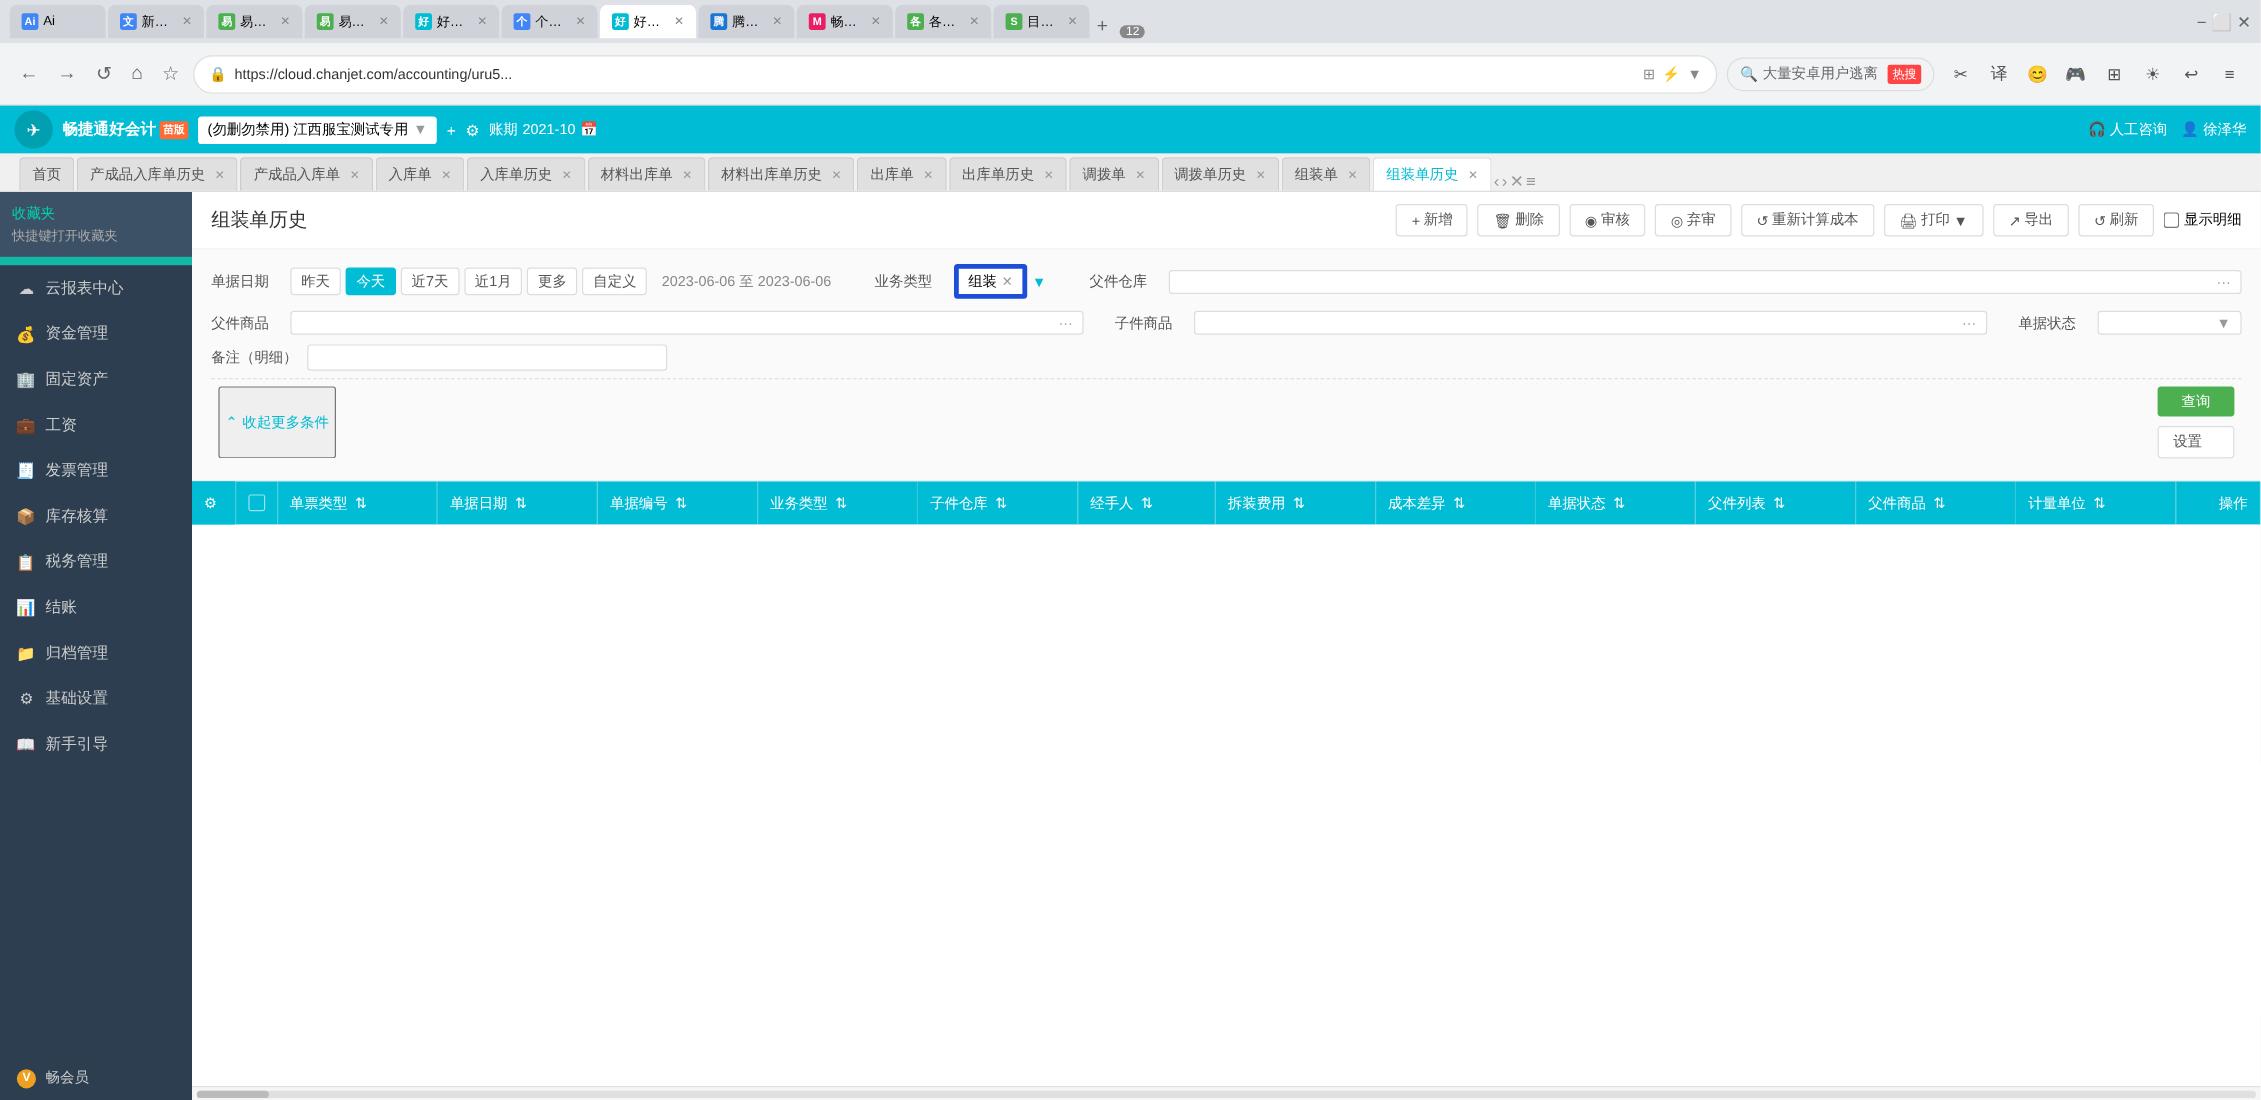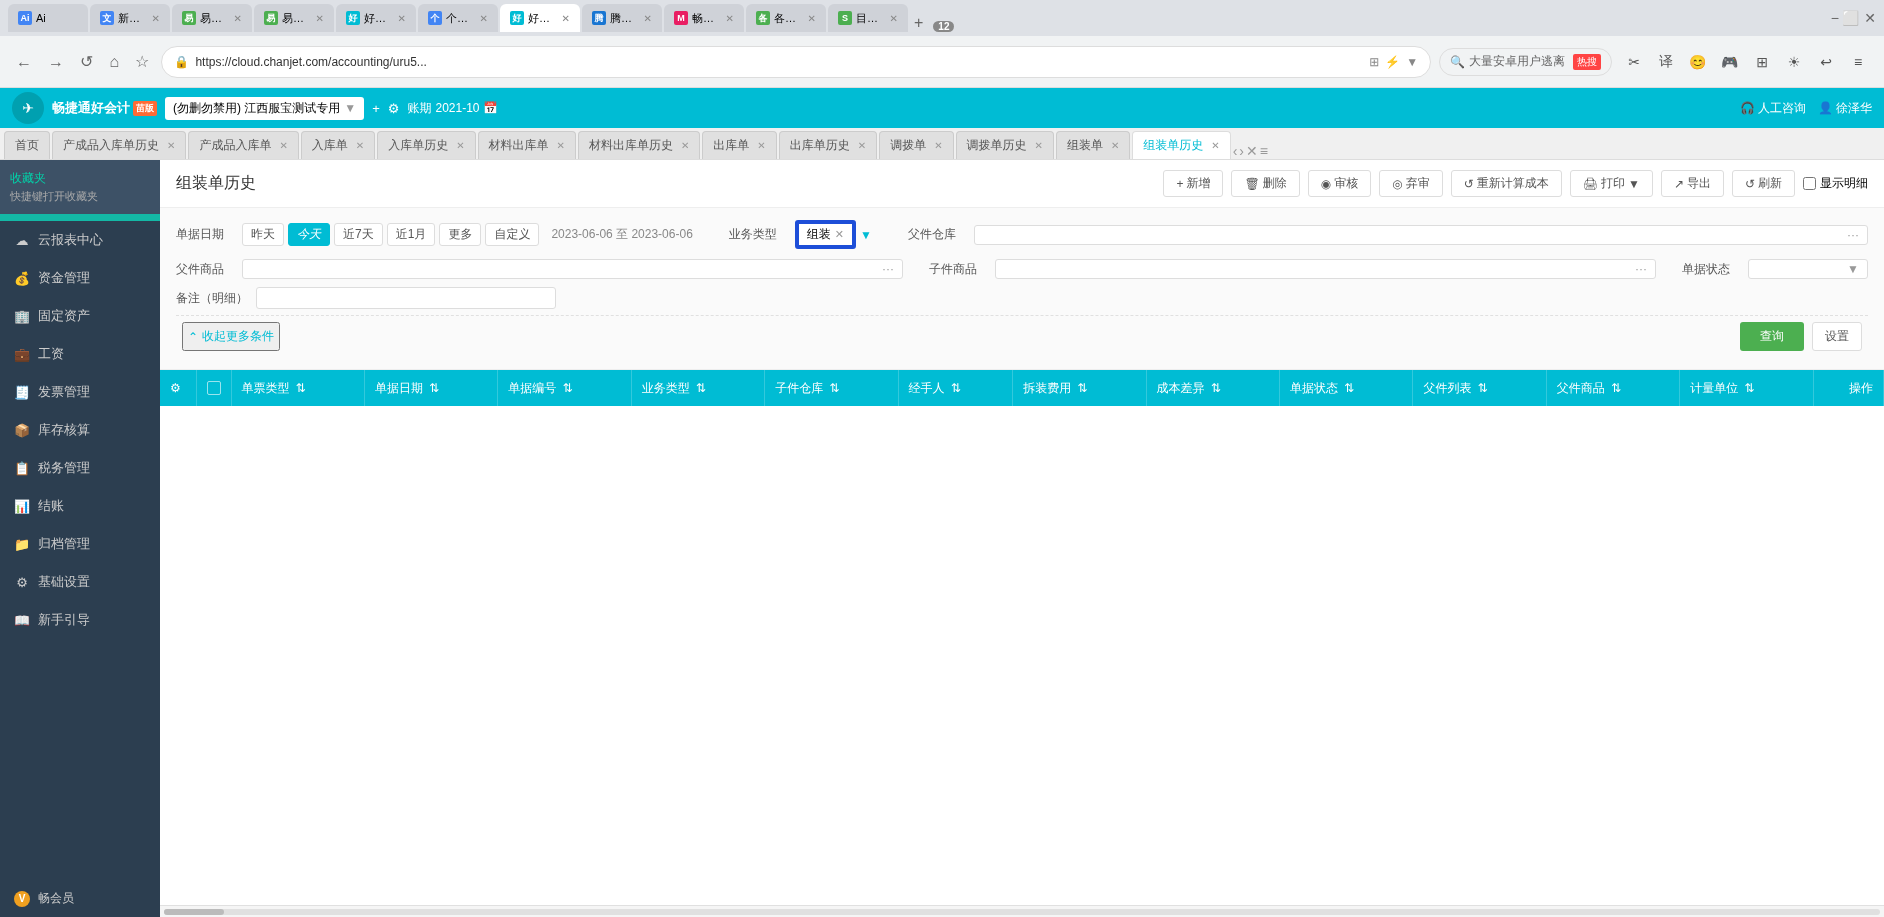--- a/index.html
+++ b/index.html
@@ -23,21 +23,21 @@
 
     
     .app-header { background: #00bcd4; height: 40px; display: flex; align-items: center; padding: 0 12px; gap: 8px; }
     .logo-badge { background: #ff6b35; color: white; font-size: 9px; padding: 1px 3px; border-radius: 2px; }
     .company-selector { background: white; border-radius: 3px; padding: 3px 8px; font-size: 12px; display: flex; align-items: center; gap: 4px; cursor: pointer; max-width: 200px; justify-content: flex-end; }
     .header-icon-btn { color: white; background: none; border: none; cursor: pointer; font-size: 13px; display: flex; align-items: center; gap: 3px; }
     .period-display { color: white; font-size: 12px; display: flex; align-items: center; gap: 4px; }
     .header-right { margin-left: auto; display: flex; align-items: center; gap: 12px; color: white; font-size: 12px; }
 
     
-    .nav-tabs { background: #f0f0f0; height: 32px; display: flex; align-items: flex-end; padding: 0 4px; overflow: hidden; border-bottom: 1px solid #ddd; }
+    .nav-tabs { background: #f0f0f0; height: 32px; display: flex; align-items: flex-end; padding: 0 16px; overflow: hidden; border-bottom: 1px solid #ddd; }
     .nav-tab { height: 28px; padding: 0 10px; display: flex; align-items: center; gap: 4px; font-size: 12px; cursor: pointer; border-radius: 4px 4px 0 0; white-space: nowrap; background: #e0e0e0; border: 1px solid #ccc; border-bottom: none; margin-right: 2px; color: #555; }
     .nav-tab.active { background: white; color: #00bcd4; border-color: #ddd; font-weight: 500; }
     .nav-tab-close { color: #999; font-size: 10px; margin-left: 4px; }
 
     
     .sidebar { width: 160px; background: #2c3e50; display: flex; flex-direction: column; }
     .sidebar-favorites { background: #3d5166; padding: 10px; color: #aaa; font-size: 12px; cursor: pointer; border-bottom: 7px solid #14b8a6; }
     .sidebar-favorites-title { color: #00d4aa; font-size: 12px; font-weight: 500; }
     .sidebar-sub { color: #aaa; font-size: 11px; margin-top: 2px; }
     .sidebar-item { padding: 10px 14px; display: flex; align-items: center; gap: 8px; color: #ccc; cursor: pointer; font-size: 13px; }
@@ -54,21 +54,21 @@
     .page-actions { display: flex; align-items: center; gap: 8px; }
     .btn { padding: 4px 12px; border-radius: 3px; border: none; cursor: pointer; font-size: 12px; display: flex; align-items: center; gap: 3px; }
     .btn-default { background: white; border: 1px solid #ddd; color: #555; }
 
     
     .filter-area { padding: 12px 16px; border-bottom: 1px solid #eee; background: #fafafa; }
     .filter-row { display: flex; align-items: center; gap: 16px; margin-bottom: 10px; }
     .filter-label { color: #555; font-size: 12px; white-space: nowrap; min-width: 50px; }
     .filter-date-btns { display: flex; align-items: center; gap: 4px; }
     .date-btn { padding: 2px 8px; border-radius: 3px; border: 1px solid #ddd; background: white; font-size: 12px; cursor: pointer; color: #555; }
-    .date-btn.active { background: #00bcd4; color: white; border-color: #00bcd4; font-style: italic; }
+    .date-btn.active { background: #00bcd4; color: white; border-color: #00bcd4; }
     .date-range { font-size: 12px; color: #888; margin-left: 8px; }
     .filter-tags { display: flex; align-items: center; gap: 4px; }
     .filter-tag { background: white; border: 4px solid #1d4ed8; border-radius: 3px; padding: 2px 8px; font-size: 12px; display: flex; align-items: center; gap: 4px; }
     .tag-close { color: #999; cursor: pointer; font-size: 11px; }
     .filter-input { border: 1px solid #ddd; border-radius: 3px; padding: 3px 8px; font-size: 12px; min-width: 160px; }
     .filter-select-area { display: flex; align-items: center; gap: 4px; flex: 1; border: 1px solid #ddd; border-radius: 3px; padding: 2px 8px; background: white; min-width: 120px; }
     .collapse-btn { display: flex; align-items: center; justify-content: center; padding: 4px; cursor: pointer; color: #00bcd4; font-size: 12px; gap: 4px; }
     .filter-row-2 { display: flex; align-items: center; gap: 16px; }
 
     
@@ -145,21 +145,21 @@
       <div class="tab-favicon" style="background:#4caf50;color:white;">各</div>
       <span>各…</span>
       <span class="tab-close">✕</span>
     </div>
     <div class="browser-tab">
       <div class="tab-favicon" style="background:#4caf50;color:white;">S</div>
       <span>目…</span>
       <span class="tab-close">✕</span>
     </div>
     <button class="tab-new">+</button>
-    <div style="display:flex;align-items:center;gap:2px;margin-left:4px;font-weight:bold;">
+    <div style="display:flex;align-items:center;gap:2px;margin-left:4px;">
       <span style="background:#888;color:white;border-radius:10px;padding:0 5px;font-size:10px;">12</span>
     </div>
   </div>
   <div style="display:flex;align-items:center;gap:4px;">
     <span style="cursor:pointer;color:#666;font-size:14px;">−</span>
     <span style="cursor:pointer;color:#666;font-size:14px;">⬜</span>
     <span style="cursor:pointer;color:#666;font-size:14px;">✕</span>
   </div>
 </div>
 
@@ -443,21 +443,21 @@
         </div>
         <div style="display:flex;align-items:center;gap:8px;margin-top:8px;">
           <span class="filter-label">备注（明细）</span>
           <input class="filter-input" style="width: 300px;" placeholder="">
         </div>
         <div class="filter-collapse">
           <button class="collapse-btn">
             <span>⌃</span>
             <span>收起更多条件</span>
           </button>
-          <div style="margin-left:auto;display:flex;gap:8px;">
+          <div style="margin-left:auto;display:flex;gap:8px;flex-direction:column;">
             <button class="btn" style="background:#4caf50;color:white;padding:4px 20px;">查询</button>
             <button class="btn btn-default">设置</button>
           </div>
         </div>
       </div>
 
       <div class="table-container">
         <table class="data-table">
           <thead>
             <tr>

